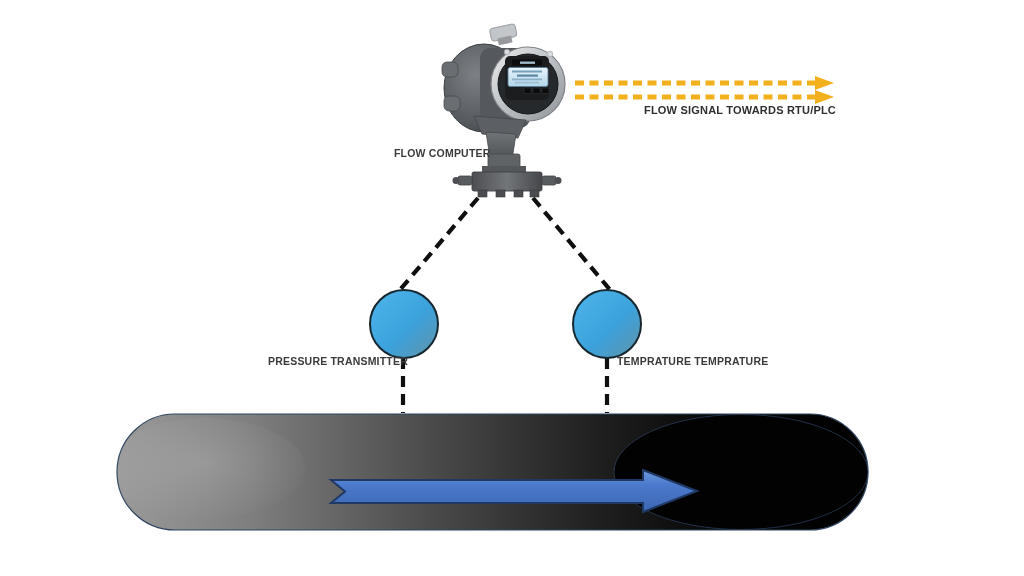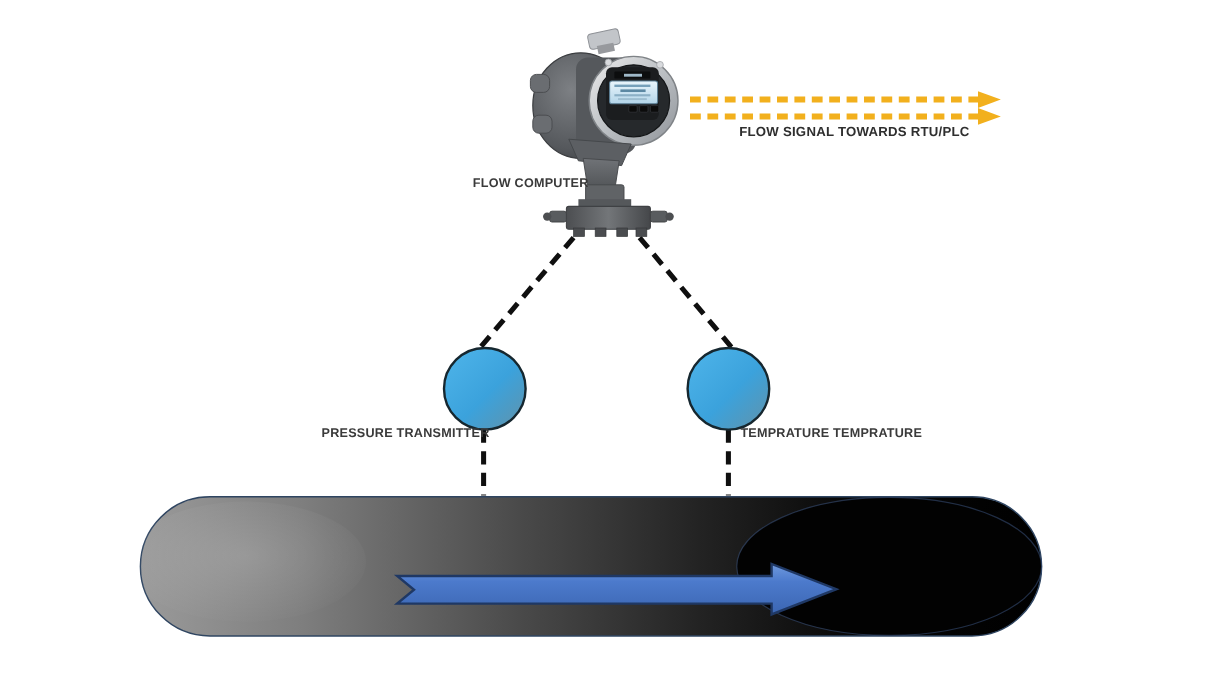--- a/index.html
+++ b/index.html
@@ -6,21 +6,21 @@
   #canvas {
     position:relative; width:1024px; height:576px; background:#ffffff;
     overflow:hidden; font-family:"Liberation Sans", sans-serif;
   }
   #shapes { position:absolute; left:0; top:0; }
   .lbl {
     position:absolute; font-weight:bold; color:#3a3a3a;
     font-family:"Liberation Sans", sans-serif; white-space:nowrap;
   }
   .lbl-flow-computer { left:394px; top:147px; width:68px; text-align:right; font-size:10.5px; letter-spacing:0.2px; }
-  .lbl-flow-signal   { left:616px; top:104px; width:184px; text-align:center; font-size:11px; color:#2f2f2f; letter-spacing:0.2px; }
+  .lbl-flow-signal   { left:644px; top:104px; width:184px; text-align:center; font-size:11px; color:#2f2f2f; letter-spacing:0.2px; }
   .lbl-pressure      { left:256px; top:355px; width:138px; text-align:right; font-size:10.5px; letter-spacing:0.2px;padding-left:12px; }
   .lbl-temperature   { left:617px; top:355px; width:160px; text-align:left; font-size:10.5px; letter-spacing:0.2px; }
   .lbl-gas-flow      { left:407px; top:446px; width:200px; text-align:center; font-size:21px; color:#ffffff; letter-spacing:0.4px; }
 </style>
 </head>
 <body>
 
 <div id="canvas">
 
   <svg id="shapes" width="1024" height="576" viewBox="0 0 1024 576">

